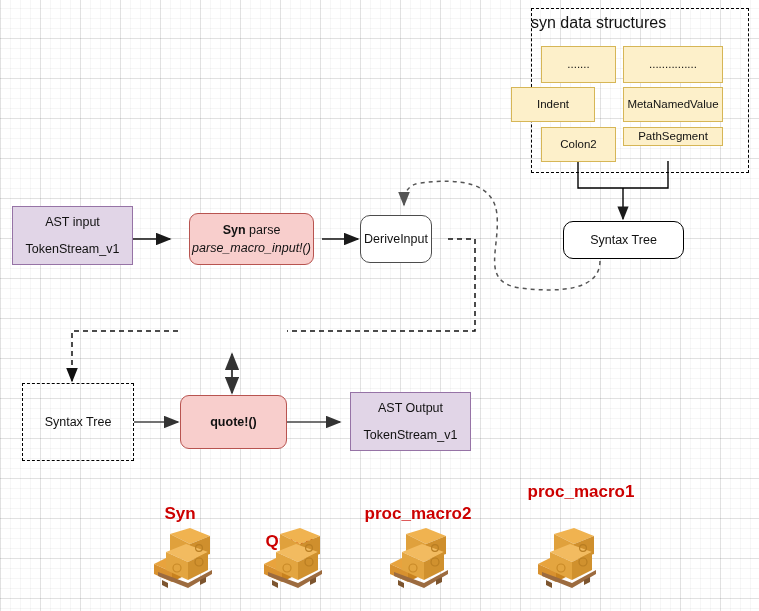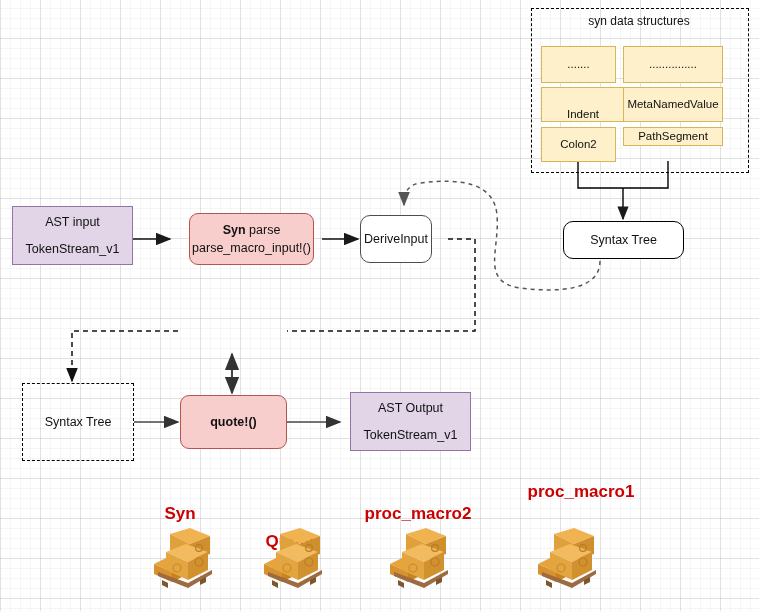--- a/index.html
+++ b/index.html
@@ -32,21 +32,21 @@
   .green{background:#d5e8d4;border:1px solid #82b366;border-radius:8px;font-size:12px;}
   
   .whiteround{background:#ffffff;border:1.6px solid #4d4d4d;border-radius:10px;font-size:12.5px;}
   .whiteround2{background:#ffffff;border:1.4px solid #000000;border-radius:10px;font-size:12.5px;}
   
   .dashedbox{background:transparent;border:1.6px dashed #000000;font-size:12.5px;}
   
   .yellow{background:#ffe6cc;background:#fdf0ca;border:1px solid #d6b656;font-size:11.5px;color:#111;}
   .container-dashed{border:1.6px dashed #000;background:transparent;}
 
-  .title-sm{position:absolute;font-size:12px;color:#111;text-align:center;}
+  .title-sm{position:absolute;font-size:16px;color:#111;}
 
   .crate-label{position:absolute;color:#cc0000;font-weight:bold;font-size:17px;text-align:center;}
   .crate{position:absolute;}
 
   svg.wires{position:absolute;left:0;top:0;width:759px;height:611px;pointer-events:none;}
   .bold{font-weight:bold;}
 </style>
 </head>
 <body>
 
@@ -114,21 +114,21 @@
 
   <div class="container-dashed" style="position:absolute;left:531px;top:8px;width:216px;height:163px;"></div>
   <div class="title-sm" style="left:531px;top:14px;width:216px;">syn data structures</div>
 
   <div class="node yellow" style="left:541px;top:46px;width:75px;height:37px;">
     <span class="lbl">.......</span>
   </div>
   <div class="node yellow" style="left:623px;top:46px;width:100px;height:37px;">
     <span class="lbl">...............</span>
   </div>
-  <div class="node yellow" style="left:541px;top:87px;width:84px;height:35px;justify-content:flex-end;">
+  <div class="node yellow" style="left:511px;top:87px;width:84px;height:35px;">
     <span class="lbl">Indent</span>
   </div>
   <div class="node yellow" style="left:623px;top:87px;width:100px;height:35px;">
     <span class="lbl">MetaNamedValue</span>
   </div>
   <div class="node yellow" style="left:541px;top:127px;width:75px;height:35px;">
     <span class="lbl">Colon2</span>
   </div>
   <div class="node yellow" style="left:623px;top:127px;width:100px;height:19px;">
     <span class="lbl">PathSegment</span>
@@ -136,21 +136,21 @@
 
   <div class="node purple" style="left:12px;top:206px;width:121px;height:59px;">
     <span class="lbl l1">AST input</span>
     <span class="lbl">TokenStream_v1</span>
   </div>
 
   <div class="node pink" style="left:189px;top:213px;width:125px;height:52px;">
     <span class="lbl">
       <span class="bold">Syn</span><span> parse</span>
     </span>
-    <span class="lbl" style="margin-top:4px;">parse_macro_input!()</span>
+    <span class="lbl" style="margin-top:4px;font-style:italic;">parse_macro_input!()</span>
   </div>
 
   <div class="node whiteround" style="left:360px;top:215px;width:72px;height:48px;text-align:center;">
     <span class="lbl">DeriveInput</span>
   </div>
 
   <div class="node whiteround2" style="left:563px;top:221px;width:121px;height:38px;">
     <span class="lbl">Syntax Tree</span>
   </div>
 

